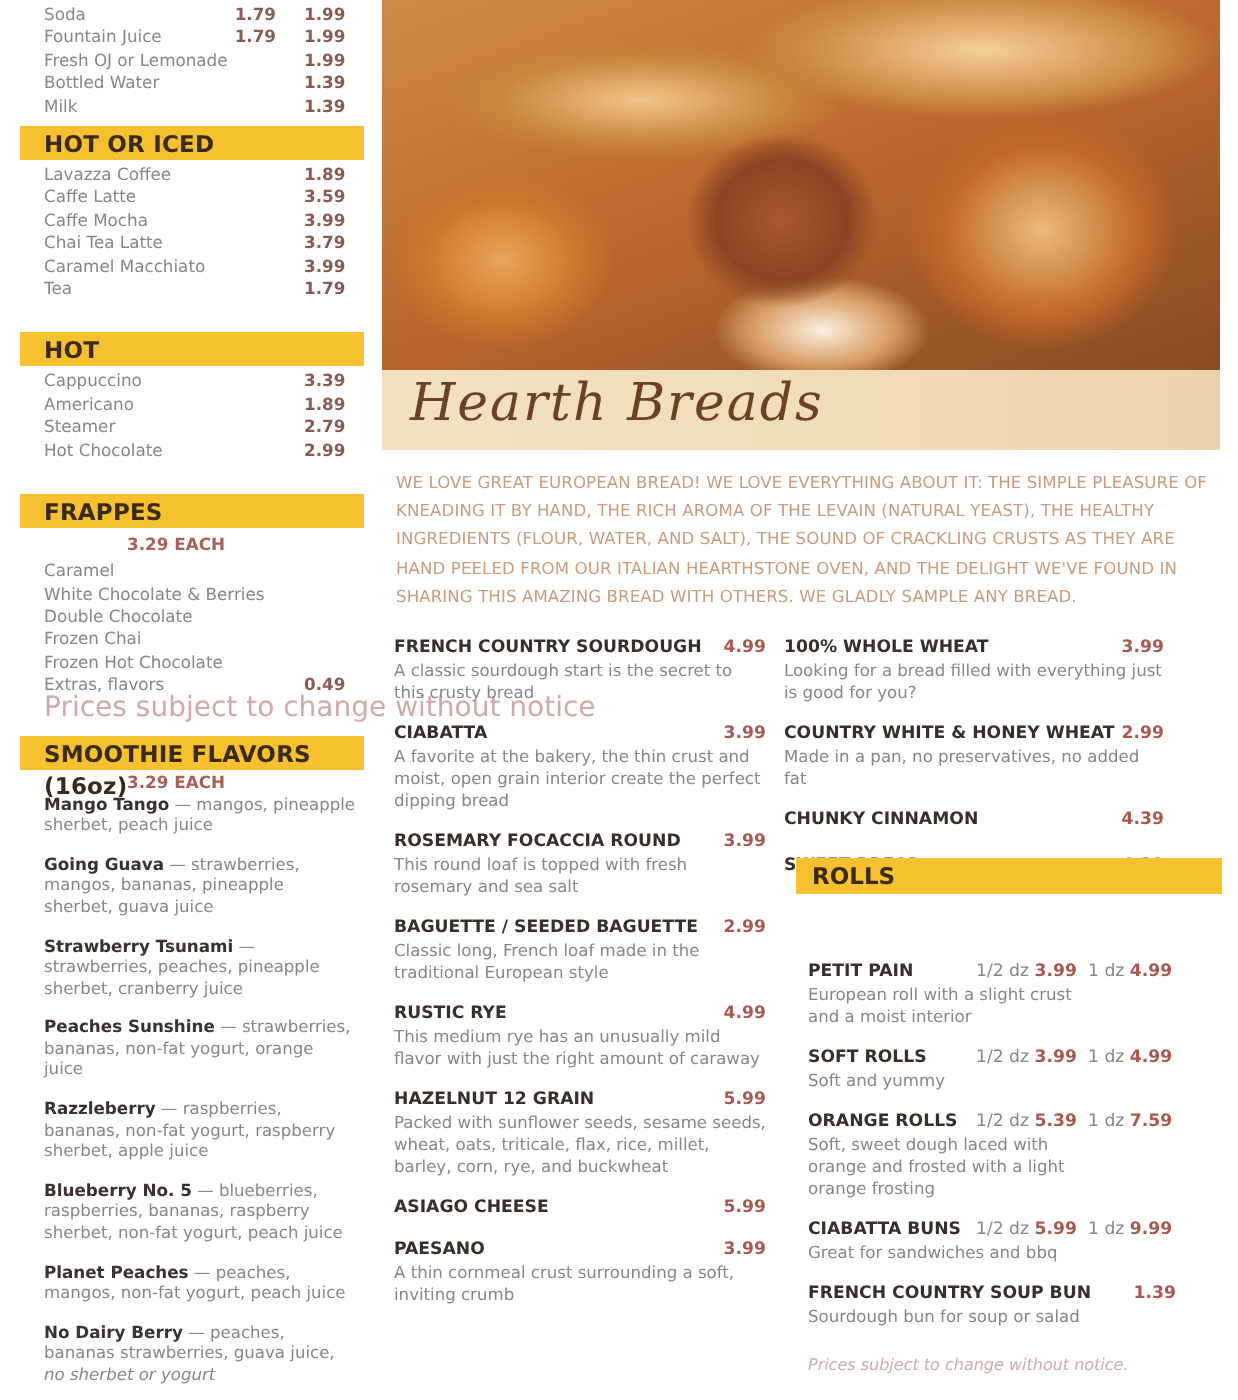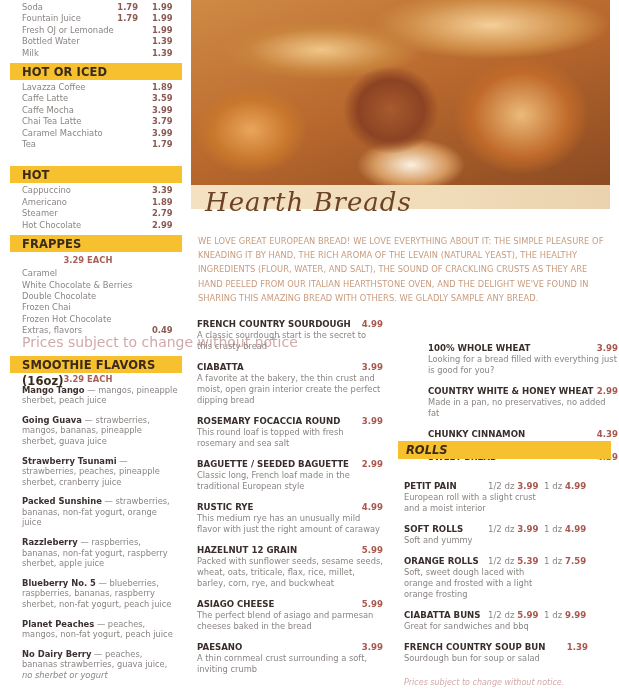--- a/index.html
+++ b/index.html
@@ -30,44 +30,44 @@
     background:
       radial-gradient(ellipse 70px 55px at 60px 130px, #e9a55c 0%, #c8772c 55%, transparent 80%),
       radial-gradient(ellipse 60px 55px at 200px 110px, #a85a2e 0%, #8c4323 55%, transparent 80%),
       radial-gradient(ellipse 80px 70px at 330px 115px, #ebbb7a 0%, #c06a2a 60%, transparent 85%),
       radial-gradient(ellipse 120px 35px at 130px 50px, #f0c688 0%, #c9843d 60%, transparent 85%),
       radial-gradient(ellipse 140px 40px at 300px 25px, #f4cf98 0%, #cf8d47 60%, transparent 85%),
       radial-gradient(ellipse 60px 30px at 220px 165px, #fbf0e0 0%, #d69a60 60%, transparent 90%),
       linear-gradient(160deg, #d08a45, #b8682d 50%, #8a4a22);
   }
   .banner {
-    position: absolute; left: 191px; top: 185px; width: 419px; height: 24px;
+    position: absolute; left: 191px; top: 185px; width: 419px; height: 40px;
     background: linear-gradient(90deg, #f3e1c2, #f1dcb9 60%, #ead2ae);
   }
   .banner-title {
     position: absolute; left: 14px; top: 2px; font-family: "DejaVu Serif", serif;
     font-style: italic; font-size: 26px; color: #6b4226; letter-spacing: 1px;
   }
   .intro {
     position: absolute; left: 198px; top: 234px; width: 415px;
     font-size: 8.3px; line-height: 14.2px; color: #c89b7d; letter-spacing: 0.05px;
   }
   .bcol { position: absolute; top: 318px; }
   .bcol.a { left: 197px; width: 186px; }
-  .bcol.b { left: 428px; width: 190px; margin-top: 24px; }
+  .bcol.b { left: 392px; width: 190px; }
   .item { margin-bottom: 9px; }
   .item .h { display: flex; font-size: 8.6px; font-weight: bold; color: #3a2e2c; line-height: 12px; white-space: nowrap; align-items: center; }
   .item .h .t { flex: 1; }
   .item .h .pr { color: #a8584f; font-weight: bold; }
   .item .d { font-size: 8.3px; line-height: 11px; color: #8a8583; }
 
   .rolls-head {
-    position: absolute; left: 398px; top: 441px; width: 213px; height: 18px;
+    position: absolute; left: 398px; top: 429px; width: 213px; height: 18px;
     background: #f6c02e; color: #3a2a1a; font-weight: bold; font-size: 11.5px;
-    padding-left: 8px; line-height: 18px; font-style: italic;
+    padding-left: 8px; line-height: 18px;
   }
   .rolls { position: absolute; left: 404px; top: 480px; width: 190px; }
   .roll { margin-bottom: 9px; }
   .roll .h { display: flex; font-size: 8.6px; line-height: 12px; white-space: nowrap; }
   .roll .h .t { width: 84px; font-weight: bold; color: #3a2e2c; }
   .roll .h .q { width: 56px; color: #8a8583; }
   .roll .h .q2 { flex: 1; color: #8a8583; text-align: left; }
   .roll .h b { color: #a8584f; }
   .roll .h .solo { flex: 1; text-align: right; color: #a8584f; font-weight: bold; padding-right: 6px; }
   .roll .h .tw { flex: none; font-weight: bold; color: #3a2e2c; }
@@ -131,21 +131,21 @@
         </div>
       <div class="row">
           <span class="n">Tea</span>
           <span class="p2">1.79</span>
         </div>
     </div>
   </div>
 
   <div>
     <div class="sec-head">HOT</div>
-    <div class="rows" style="padding-bottom:4px">
+    <div class="rows" style="padding-bottom:16px">
       <div class="row">
           <span class="n">Cappuccino</span>
           <span class="p2">3.39</span>
         </div>
       <div class="row">
           <span class="n">Americano</span>
           <span class="p2">1.89</span>
         </div>
       <div class="row">
           <span class="n">Steamer</span>
@@ -184,21 +184,21 @@
     </div>
     <div class="note" style="margin-bottom:8px">Prices subject to change without notice</div>
   </div>
 
   <div>
     <div class="sec-head">SMOOTHIE FLAVORS (16oz)</div>
     <div class="each">3.29 EACH</div>
     <div class="smoothie"><b>Mango Tango</b><span> — mangos, pineapple sherbet, peach juice</span></div>
     <div class="smoothie"><b>Going Guava</b><span> — strawberries, mangos, bananas, pineapple sherbet, guava juice</span></div>
     <div class="smoothie"><b>Strawberry Tsunami</b><span> — strawberries, peaches, pineapple sherbet, cranberry juice</span></div>
-    <div class="smoothie"><b>Packed Sunshine</b><span> — strawberries, bananas, non-fat yogurt, orange juice</span></div>
+    <div class="smoothie"><b>Peaches Sunshine</b><span> — strawberries, bananas, non-fat yogurt, orange juice</span></div>
     <div class="smoothie"><b>Razzleberry</b><span> — raspberries, bananas, non-fat yogurt, raspberry sherbet, apple juice</span></div>
     <div class="smoothie"><b>Blueberry No. 5</b><span> — blueberries, raspberries, bananas, raspberry sherbet, non-fat yogurt, peach juice</span></div>
     <div class="smoothie"><b>Planet Peaches</b><span> — peaches, mangos, non-fat yogurt, peach juice</span></div>
     <div class="smoothie"><b>No Dairy Berry</b><span> — peaches, bananas strawberries, guava juice, </span><i>no sherbet or yogurt</i></div>
 
   </div>
 </div>
 
 <div class="photo"></div>
 <div class="banner">
@@ -247,21 +247,20 @@
         <span class="t">HAZELNUT 12 GRAIN</span>
         <span class="pr">5.99</span>
       </div>
       <div class="d">Packed with sunflower seeds, sesame seeds, wheat, oats, triticale, flax, rice, millet, barley, corn, rye, and buckwheat</div>
     </div>
   <div class="item">
       <div class="h">
         <span class="t">ASIAGO CHEESE</span>
         <span class="pr">5.99</span>
       </div>
-      <div class="d">The perfect blend of asiago and parmesan cheeses baked in the bread</div>
     </div>
   <div class="item">
       <div class="h">
         <span class="t">PAESANO</span>
         <span class="pr">3.99</span>
       </div>
       <div class="d">A thin cornmeal crust surrounding a soft, inviting crumb</div>
     </div>
 </div>
 

